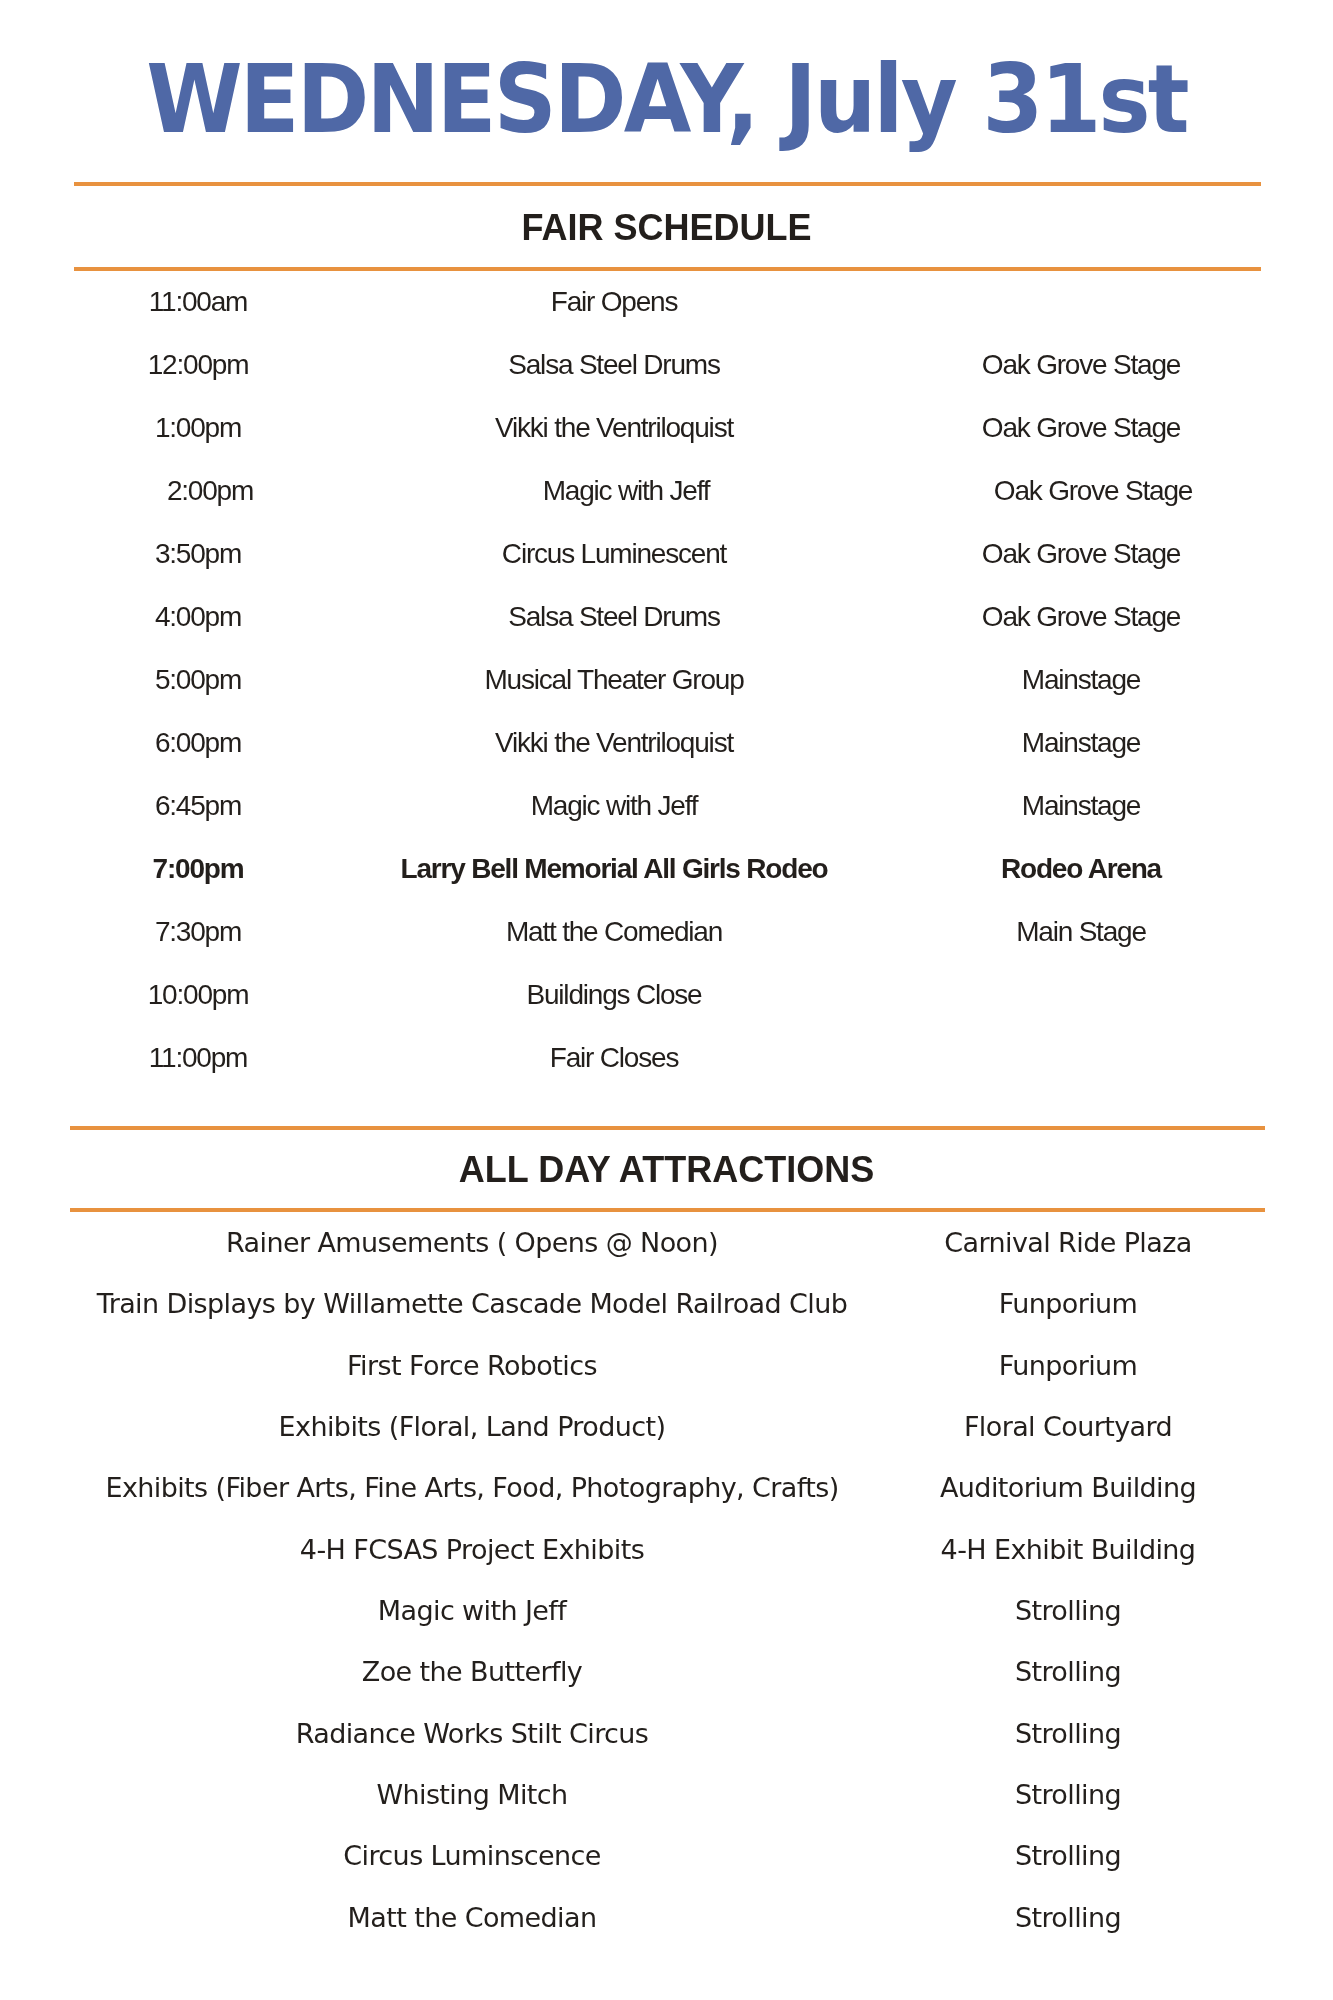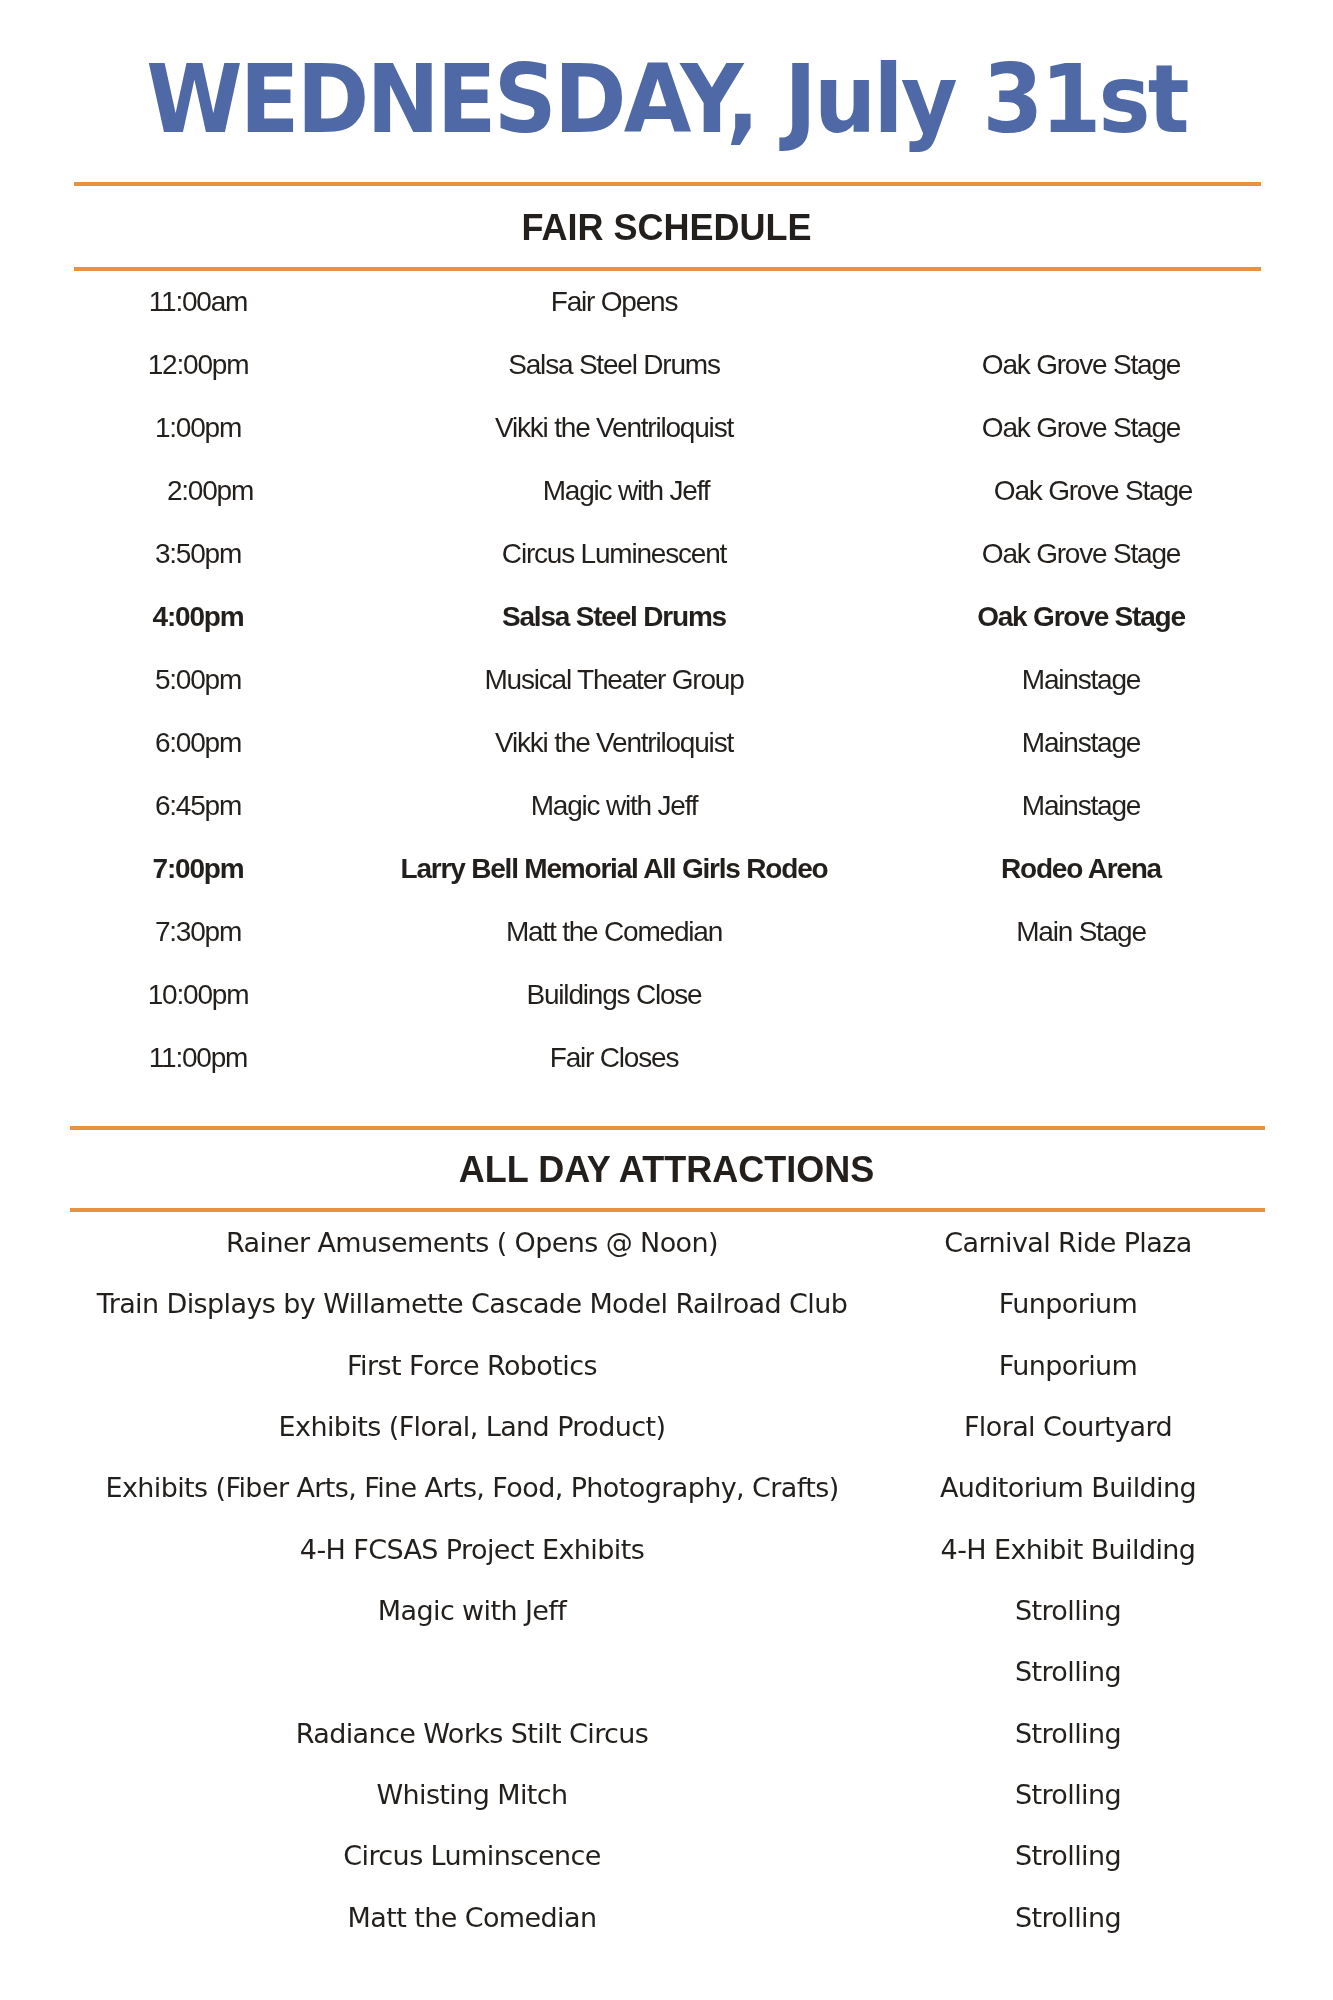--- a/index.html
+++ b/index.html
@@ -61,21 +61,21 @@
   <div class="row sched" style="top:466px;margin-left:12px;">
     <div class="cell c-time">2:00pm</div>
     <div class="cell c-event">Magic with Jeff</div>
     <div class="cell c-loc">Oak Grove Stage</div>
   </div>
   <div class="row sched" style="top:529px;">
     <div class="cell c-time">3:50pm</div>
     <div class="cell c-event">Circus Luminescent</div>
     <div class="cell c-loc">Oak Grove Stage</div>
   </div>
-  <div class="row sched" style="top:592px;font-weight:bold;">
+  <div class="row sched" style="top:592px;">
     <div class="cell c-time">4:00pm</div>
     <div class="cell c-event">Salsa Steel Drums</div>
     <div class="cell c-loc">Oak Grove Stage</div>
   </div>
   <div class="row sched" style="top:655px;">
     <div class="cell c-time">5:00pm</div>
     <div class="cell c-event">Musical Theater Group</div>
     <div class="cell c-loc">Mainstage</div>
   </div>
   <div class="row sched" style="top:718px;">
@@ -137,20 +137,21 @@
   </div>
   <div class="row attr" style="top:1525px;">
     <div class="cell c-name">4-H FCSAS Project Exhibits</div>
     <div class="cell c-aloc">4-H Exhibit Building</div>
   </div>
   <div class="row attr" style="top:1586px;">
     <div class="cell c-name">Magic with Jeff</div>
     <div class="cell c-aloc">Strolling</div>
   </div>
   <div class="row attr" style="top:1647px;">
+    <div class="cell c-name">Zoe the Butterfly</div>
     <div class="cell c-aloc">Strolling</div>
   </div>
   <div class="row attr" style="top:1709px;">
     <div class="cell c-name">Radiance Works Stilt Circus</div>
     <div class="cell c-aloc">Strolling</div>
   </div>
   <div class="row attr" style="top:1770px;">
     <div class="cell c-name">Whisting Mitch</div>
     <div class="cell c-aloc">Strolling</div>
   </div>

